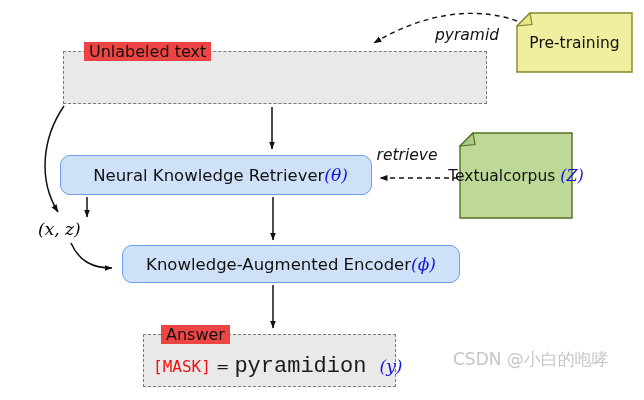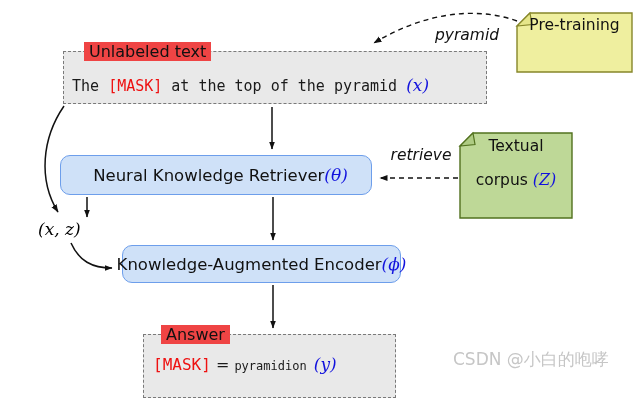--- a/index.html
+++ b/index.html
@@ -11,22 +11,22 @@
   .graybox{position:absolute;background:#e9e9e9;border:1px dashed #7a7a7a;box-sizing:border-box;}
   .boxlabel{position:absolute;top:-10px;background:#ef4444;padding:0 5px;
             font-size:16px;color:#111;white-space:nowrap;line-height:19px;}
 
   
   .bluebox{position:absolute;background:#cfe1f8;border:1.6px solid #6d9eeb;border-radius:10px;
            box-sizing:border-box;display:flex;align-items:center;justify-content:center;
            font-size:16.5px;color:#111;white-space:nowrap;}
 
   
-  .notetext{position:absolute;display:flex;flex-direction:column;align-items:center;
-            text-align:center;font-size:15.5px;color:#111;line-height:24px;gap:8px;}
+  .notetext{position:absolute;display:flex;flex-direction:row;align-items:center;
+            justify-content:center;text-align:center;font-size:15.5px;color:#111;line-height:24px;}
 
   .mono{font-family:"DejaVu Sans Mono","Liberation Mono",monospace;font-size:15px;color:#1a1a1a;}
   .red{color:#ee1111;}
   .math{font-family:"DejaVu Serif","Liberation Serif",serif;font-style:italic;color:#1212dd;}
   .mathline{white-space:nowrap;}
   .italiclabel{position:absolute;font-style:italic;font-size:15.5px;color:#111;text-align:center;}
   .xz{position:absolute;font-family:"DejaVu Serif","Liberation Serif",serif;font-style:italic;
       font-size:17px;color:#000000;white-space:nowrap;}
   .watermark{position:absolute;font-size:17px;color:#c6c6c6;white-space:nowrap;}
   .content{position:absolute;white-space:nowrap;}
@@ -59,48 +59,47 @@
     <path d="M 64 106 C 42 138, 38 180, 58 212" stroke="#111" stroke-width="1.5" fill="none" marker-end="url(#ah)"></path>
     <path d="M 71 243 C 79 261, 92 268, 112 268" stroke="#111" stroke-width="1.5" fill="none" marker-end="url(#ah)"></path>
     <path d="M 273 285 L 273 328" stroke="#111" stroke-width="1.5" fill="none" marker-end="url(#ah)"></path>
 
     <path d="M 517 21 C 472 5, 420 15, 374 43" stroke="#111" stroke-width="1.4" fill="none" stroke-dasharray="5 4" marker-end="url(#ah)"></path>
     <path d="M 458 178 L 380 178" stroke="#111" stroke-width="1.4" fill="none" stroke-dasharray="5 4" marker-end="url(#ah)"></path>
   </svg>
 
   <div class="graybox" style="left:63px;top:51px;width:424px;height:53px;">
     <span class="boxlabel" style="left:20px;">Unlabeled text</span>
-    <div class="content mathline" style="left:8px;top:23px;"><span class="mono">The </span><span class="mono red">[MASK]</span><span class="mono"> at the top of the pyramid </span><span class="math" style="font-size:17px;">(x)</span></div>
   </div>
 
   <div class="notetext" style="left:517px;top:13px;width:115px;height:59px;">
     <div class="mathline">Pre-training</div>
   </div>
 
   <div class="italiclabel" style="left:430px;top:26px;width:74px;">pyramid</div>
 
   <div class="bluebox" style="left:60px;top:155px;width:312px;height:40px;padding-left:9px;">
     <span>Neural Knowledge Retriever </span>
       <span class="math" style="font-size:17px;">(θ)</span>
   </div>
 
   <div class="notetext" style="left:460px;top:133px;width:112px;height:85px;line-height:26px;">
     <div>Textual</div>
     <div class="mathline"><span>corpus </span><span class="math" style="font-size:16px;">(Z)</span></div>
   </div>
 
-  <div class="italiclabel" style="left:386px;top:146px;width:70px;font-style:italic;">retrieve</div>
+  <div class="italiclabel" style="left:372px;top:146px;width:70px;font-style:italic;">retrieve</div>
 
   <div class="xz" style="left:38px;top:219px;">(x, z)</div>
 
-  <div class="bluebox" style="left:122px;top:245px;width:279px;height:38px;">
+  <div class="bluebox" style="left:122px;top:245px;width:338px;height:38px;">
     <span>Knowledge-Augmented Encoder </span>
       <span class="math" style="font-size:17px;">(ϕ)</span>
   </div>
 
-  <div class="graybox" style="left:143px;top:334px;width:253px;height:64px;">
+  <div class="graybox" style="left:143px;top:334px;width:253px;height:53px;">
     <span class="boxlabel" style="left:17px;">Answer</span>
-    <div class="content mathline" style="left:9px;top:19px;"><span class="mono red" style="font-size:16px;">[MASK]</span><span class="math" style="font-style:normal;color:#1a1a1a;font-size:16px;"> = </span><span class="mono" style="font-size:12px;">pyramidion </span><span class="math" style="font-size:17px;">(y)</span></div>
+    <div class="content mathline" style="left:9px;top:19px;"><span class="mono red" style="font-size:16px;">[MASK]</span><span class="math" style="font-style:normal;color:#1a1a1a;font-size:16px;"> = </span><span class="mono" style="font-size:22px;font-family:Liberation Mono, monospace;">pyramidion </span><span class="math" style="font-size:17px;">(y)</span></div>
   </div>
 
   <div class="watermark" style="left:453px;top:348px;">CSDN @小白的咆哮</div>
 
 </div>
 
 </body></html>

